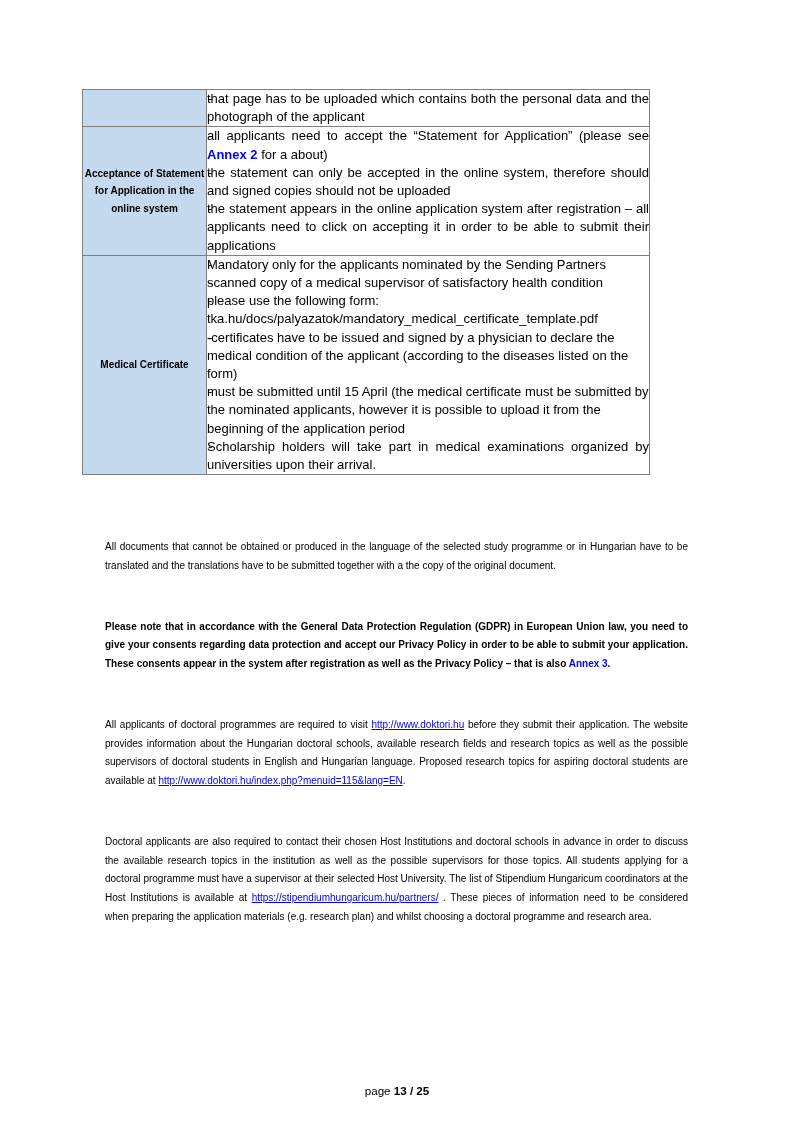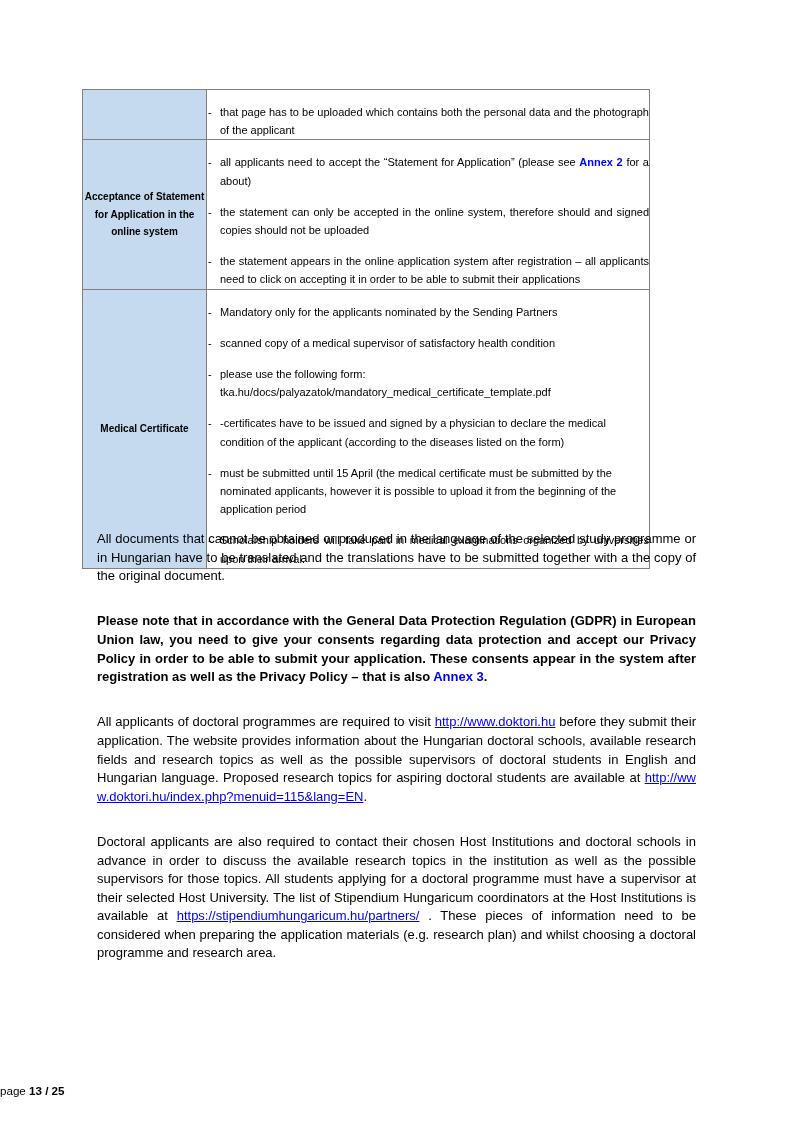--- a/index.html
+++ b/index.html
@@ -54,24 +54,24 @@
     box-sizing: border-box;
   }
 
   ul.bullets {
     list-style: none;
     margin: 0;
     padding: 0;
   }
   ul.bullets > li {
     position: relative;
-    padding-left: 13px;
-    font-size: 11px;
+    padding-left: 0;
+    font-size: 13px;
     line-height: 18.2px;
-    margin: 13px 0 0 0;
+    margin: 0 0 0 0;
     text-align: justify;
     text-justify: inter-word;
   }
   ul.bullets > li::before {
     content: "-";
     position: absolute;
     left: 1px;
     top: 0;
   }
   ul.bullets > li.nojust {
@@ -87,22 +87,22 @@
     text-align: right;
   }
 
   
   .body-block {
     position: absolute;
     left: 93px;
     width: 607px;
   }
   p.para {
-    margin: 4px;
-    font-size: 13px;
+    margin: 12px;
+    font-size: 10px;
     line-height: 18.6px;
     text-align: justify;
     text-justify: inter-word;
   }
   p.para.bold {
     font-weight: bold;
   }
   p.spacer {
     margin: 0;
     height: 18.6px;
@@ -114,20 +114,21 @@
     text-decoration: underline;
     word-break: break-all;
   }
 
   
   .footer {
     position: absolute;
     left: 0;
     top: 1084px;
     width: 794px;
+    text-align: center;
     font-size: 11.6px;
     line-height: 14px;
   }
   .footer .pgnum {
     font-weight: bold;
   }
 </style>
 </head>
 <body>
 

